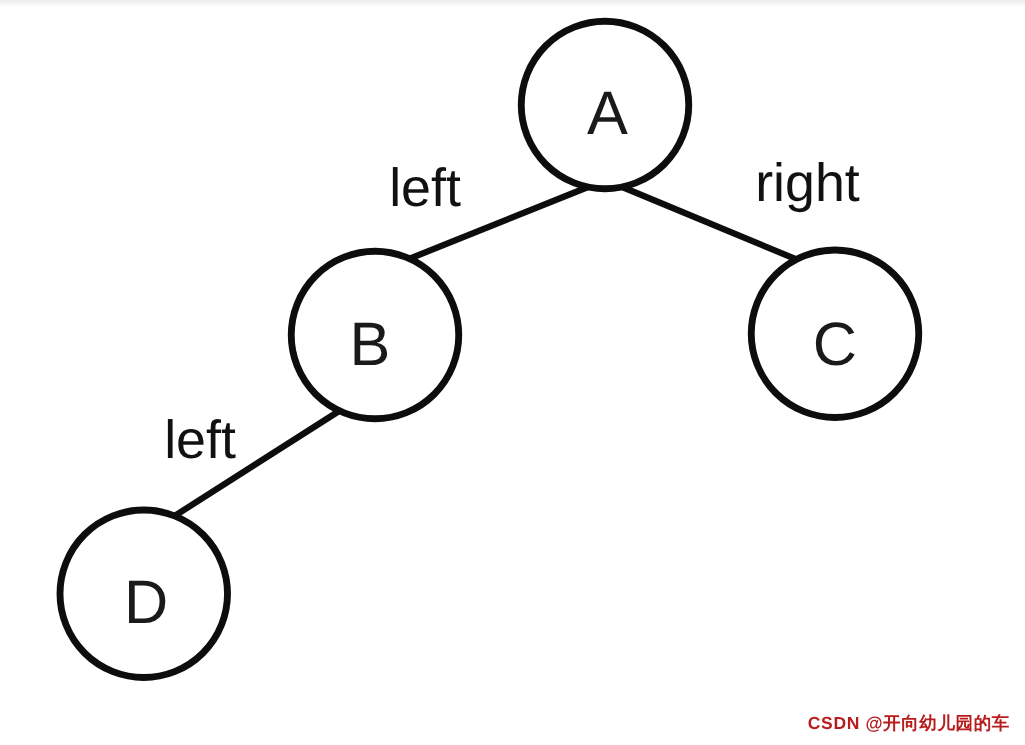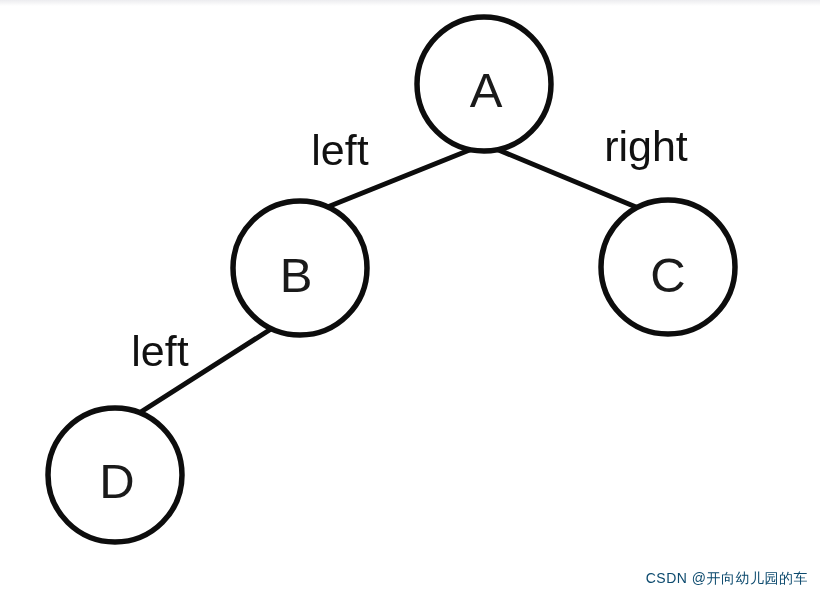--- a/index.html
+++ b/index.html
@@ -47,23 +47,24 @@
     font-size: 43px;
     font-weight: 400;
     text-anchor: middle;
     font-family: "Liberation Sans", "DejaVu Sans", sans-serif;
   }
   .watermark {
     position: absolute;
     right: 12px;
     bottom: 8px;
     font-size: 14px;
-    color: #0c4a6e;
+    color: #b91c1c;
     letter-spacing: 0.5px;
     user-select: none;
+    font-weight: bold;
   }
 </style>
 </head>
 <body>
 
 <div class="top-fade"></div>
 
 <svg class="tree" width="820" height="596" viewBox="0 0 820 596">
 
   <line class="edge-line" x1="492" y1="141" x2="320" y2="210"></line>

